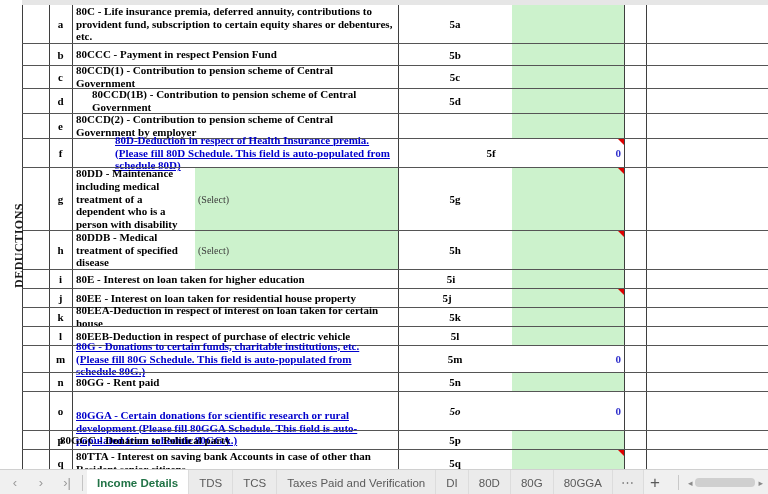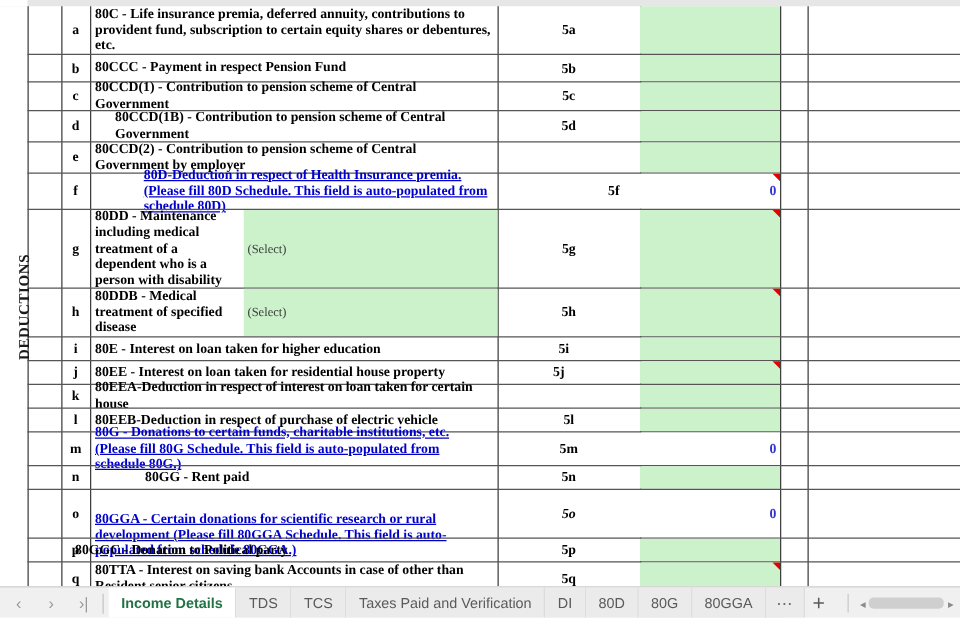--- a/index.html
+++ b/index.html
@@ -186,40 +186,41 @@
         <div class="idx" style="left: 49px; top: 0px; height: 18px; width: 23px;">j</div>
         <div class="desc" style="left: 72px; top: 0px; height: 18px; width: 326px;">80EE - Interest on loan taken for residential house property</div>
         <div class="code" style="left: 398px; top: 0px; height: 18px; width: 98px;">5j</div>
         <div class="valcell green" style="left: 512px; top: 0px; height: 18px; width: 112px;"></div>
         <div class="tri" style="left: 618px; top: 0px;"></div>
       </div>
       <div class="hline" style="top: 302px;"></div>
       <div class="row" style="top: 303px; height: 18px;">
         <div class="idx" style="left: 49px; top: 0px; height: 18px; width: 23px;">k</div>
         <div class="desc" style="left: 72px; top: 0px; height: 18px; width: 326px;">80EEA-Deduction in respect of interest on loan taken for certain house</div>
+        <div class="code" style="left: 398px; top: 0px; height: 18px; width: 114px;">5k</div>
         <div class="valcell green" style="left: 512px; top: 0px; height: 18px; width: 112px;"></div>
       </div>
       <div class="hline" style="top: 321px;"></div>
       <div class="row" style="top: 322px; height: 18px;">
         <div class="idx" style="left: 49px; top: 0px; height: 18px; width: 23px;">l</div>
         <div class="desc" style="left: 72px; top: 0px; height: 18px; width: 326px;">80EEB-Deduction in respect of purchase of electric vehicle</div>
         <div class="code" style="left: 398px; top: 0px; height: 18px; width: 114px;">5l</div>
         <div class="valcell green" style="left: 512px; top: 0px; height: 18px; width: 112px;"></div>
       </div>
       <div class="hline" style="top: 340px;"></div>
       <div class="row" style="top: 341px; height: 26px;">
         <div class="idx" style="left: 49px; top: 0px; height: 26px; width: 23px;">m</div>
         <div class="desc link" style="left: 72px; top: 0px; height: 26px; width: 326px;">80G - Donations to certain funds, charitable institutions, etc. (Please fill 80G Schedule. This field is auto-populated from schedule 80G.)</div>
         <div class="code" style="left: 398px; top: 0px; height: 26px; width: 114px;">5m</div>
         <div class="valcell white" style="left: 512px; top: 0px; height: 26px; width: 112px;">0</div>
       </div>
       <div class="hline" style="top: 367px;"></div>
       <div class="row" style="top: 368px; height: 18px;">
         <div class="idx" style="left: 49px; top: 0px; height: 18px; width: 23px;">n</div>
-        <div class="desc" style="left: 72px; top: 0px; height: 18px; width: 326px; margin-left: 40px;">80GG - Rent paid</div>
+        <div class="desc" style="left: 72px; top: 0px; height: 18px; width: 326px;">80GG - Rent paid</div>
         <div class="code" style="left: 398px; top: 0px; height: 18px; width: 114px;">5n</div>
         <div class="valcell green" style="left: 512px; top: 0px; height: 18px; width: 112px;"></div>
       </div>
       <div class="hline" style="top: 386px;"></div>
       <div class="row" style="top: 387px; height: 38px;">
         <div class="idx" style="left: 49px; top: 0px; height: 38px; width: 23px;">o</div>
         <div class="desc link" style="left: 72px; top: 17px; height: 38px; width: 326px;">80GGA - Certain donations for scientific research or rural development (Please fill 80GGA Schedule. This field is auto-populated from schedule 80GGA.)</div>
         <div class="code" style="left: 398px; top: 0px; height: 38px; width: 114px; font-style: italic;">5o</div>
         <div class="valcell white" style="left: 512px; top: 0px; height: 38px; width: 112px;">0</div>
       </div>

